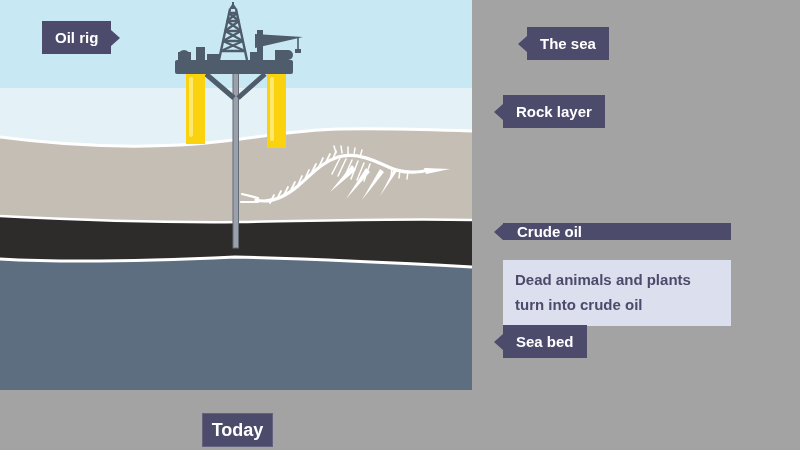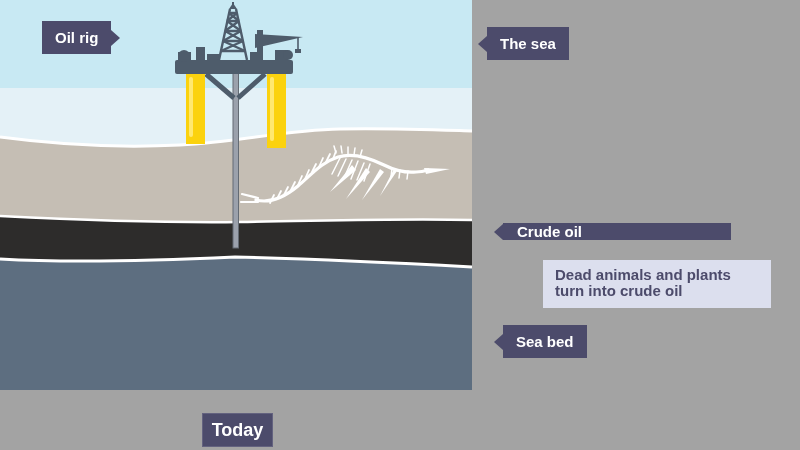--- a/index.html
+++ b/index.html
@@ -15,23 +15,22 @@
   }
   .callout .box{
     background:#4c4b6b;padding:8px 13px;white-space:nowrap;
   }
   .arrow{width:0;height:0;border-top:8px solid transparent;border-bottom:8px solid transparent;}
   .arrow-left{border-right:9px solid #4c4b6b;}
   .arrow-right{border-left:9px solid #4c4b6b;}
   .callout.wide .box{white-space:nowrap;width:228px;box-sizing:border-box;padding:0 14px;}
   .note{
     position:absolute;left:503px;top:260px;width:228px;box-sizing:border-box;
-    background:#dcdfee;color:#4c4b6b;font-weight:bold;font-size:15px;line-height:16px;
+    background:#dcdfee;color:#4c4b6b;font-weight:bold;font-size:15px;line-height:25px;
     padding:7px 12px 9px 12px;
-    margin-left:40px;
   }
   .plain-label{
     position:absolute;background:#4c4b6b;color:#ffffff;font-weight:bold;font-size:18px;
     width:71px;height:34px;box-sizing:border-box;display:flex;align-items:center;justify-content:center;
     border:1px solid #63627f;
   }
 </style>
 </head>
 <body>
 
@@ -113,25 +112,29 @@
         <polygon points="229,9 237,9 233,3" fill="#4e5c6b" stroke="none"></polygon>
       </g>
     </g>
   </svg>
 
   <div class="callout" style="left:42px;top:21px">
     <span class="box">Oil rig</span>
     <span class="arrow arrow-right"></span>
   </div>
 
-  <div class="callout" style="left:478px;top:27px">
+  <div class="callout" style="left:518px;top:27px">
     <span class="arrow arrow-left"></span>
     <span class="box">The sea</span>
   </div>
 
+  <div class="callout" style="left:494px;top:95px">
+    <span class="arrow arrow-left"></span>
+    <span class="box">Rock layer</span>
+  </div>
 
   <div class="callout wide" style="left:494px;top:223px">
     <span class="arrow arrow-left"></span>
     <span class="box">Crude oil</span>
   </div>
 
   <div class="note">Dead animals and plants turn into crude oil</div>
 
   <div class="callout" style="left:494px;top:325px">
     <span class="arrow arrow-left"></span>

